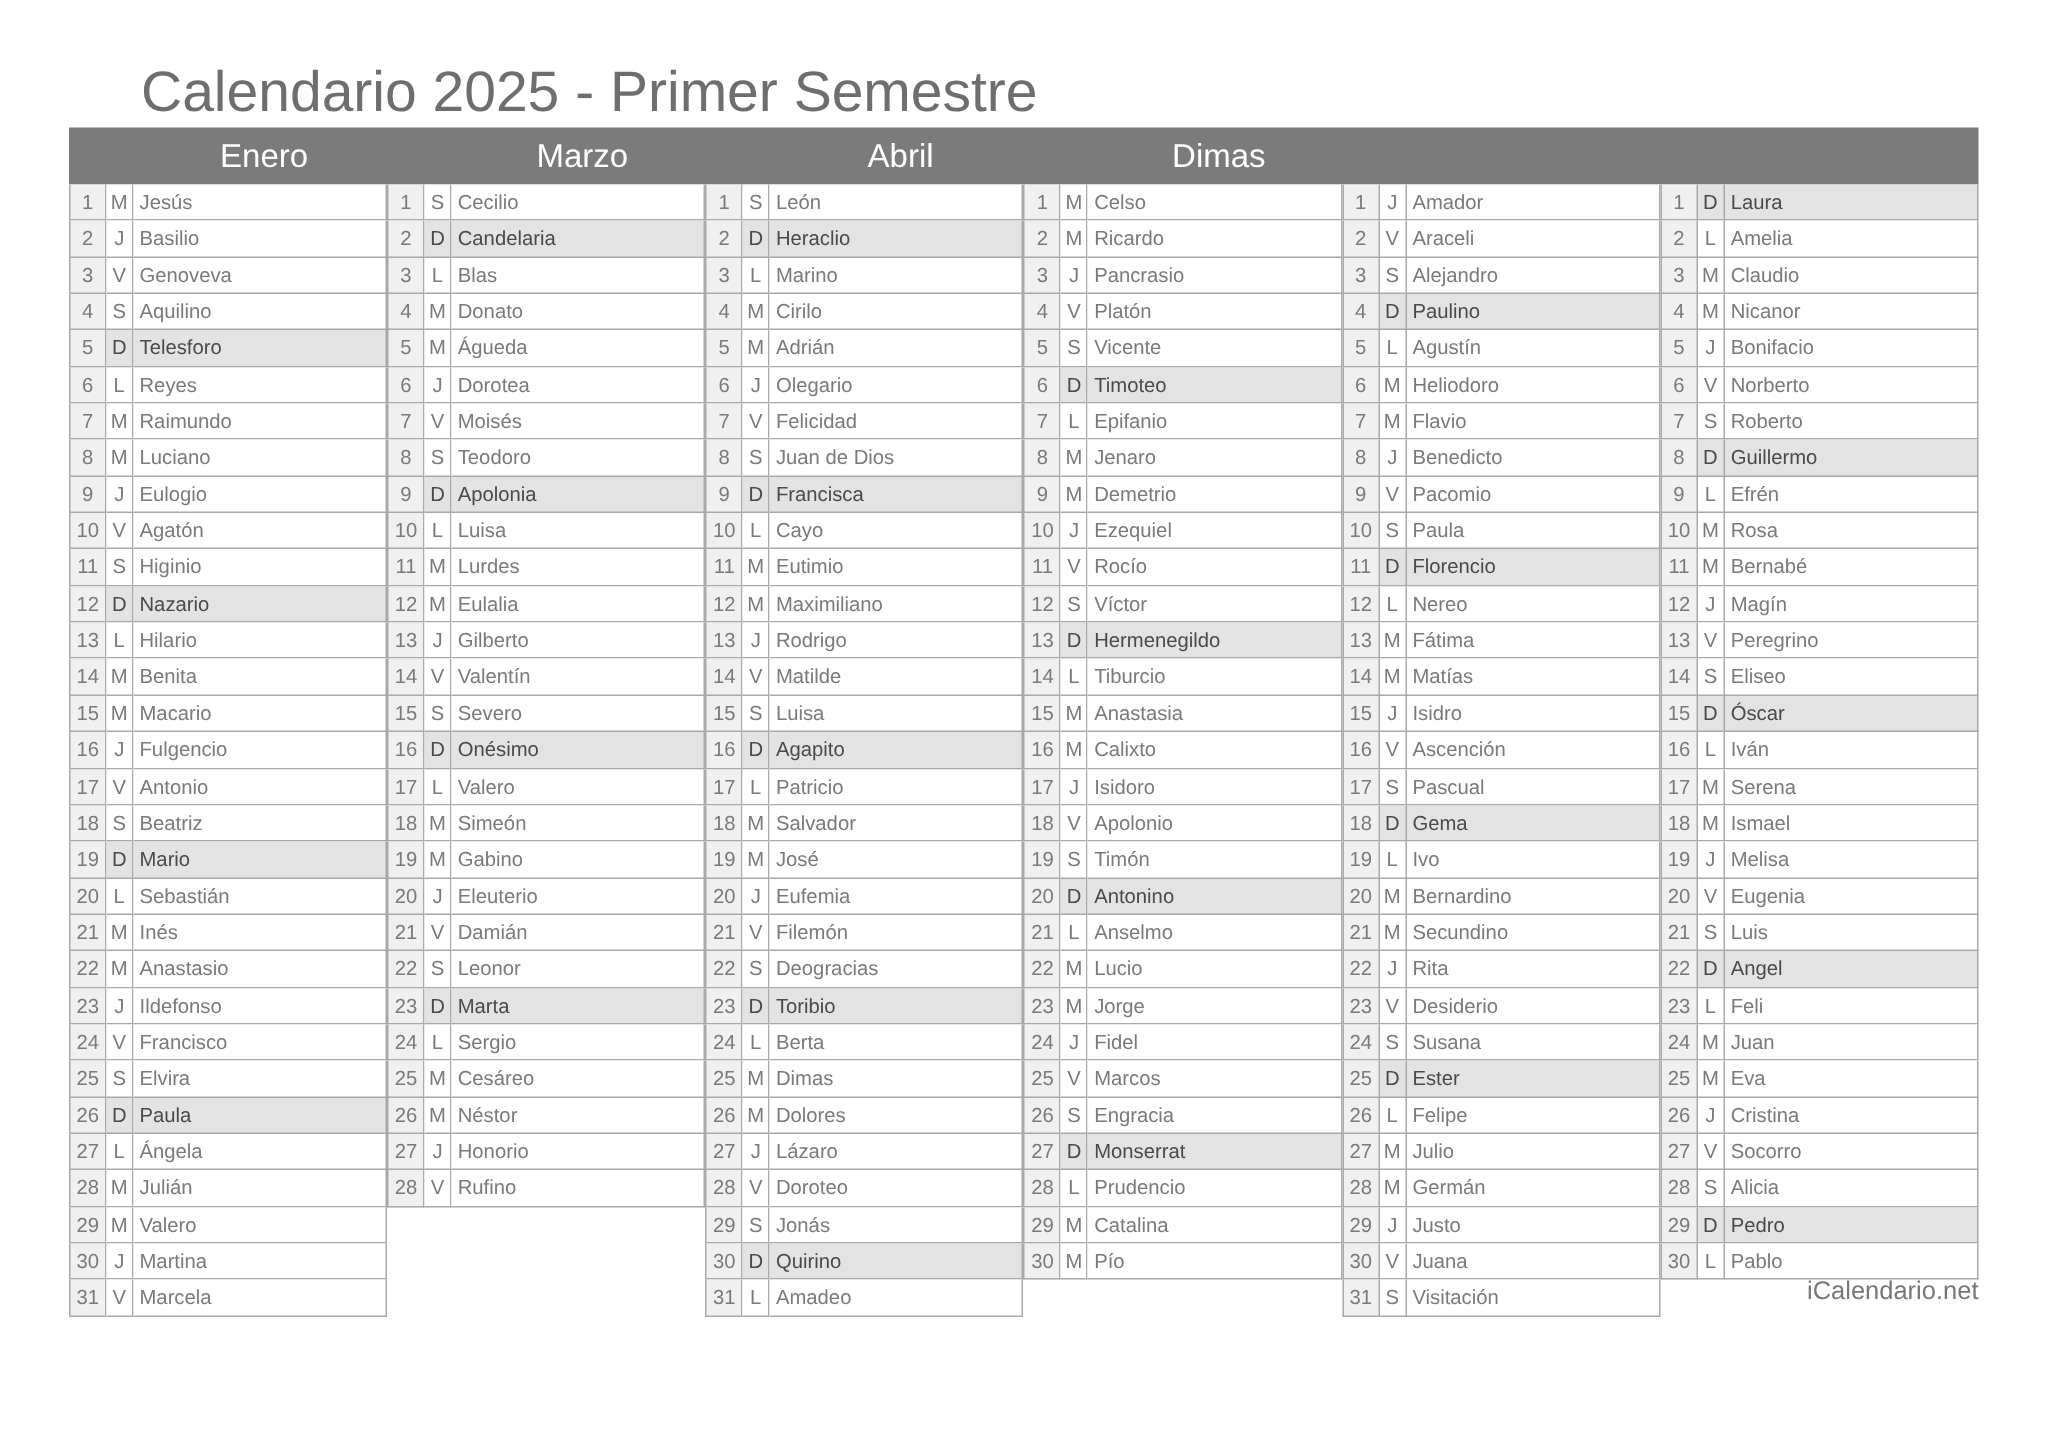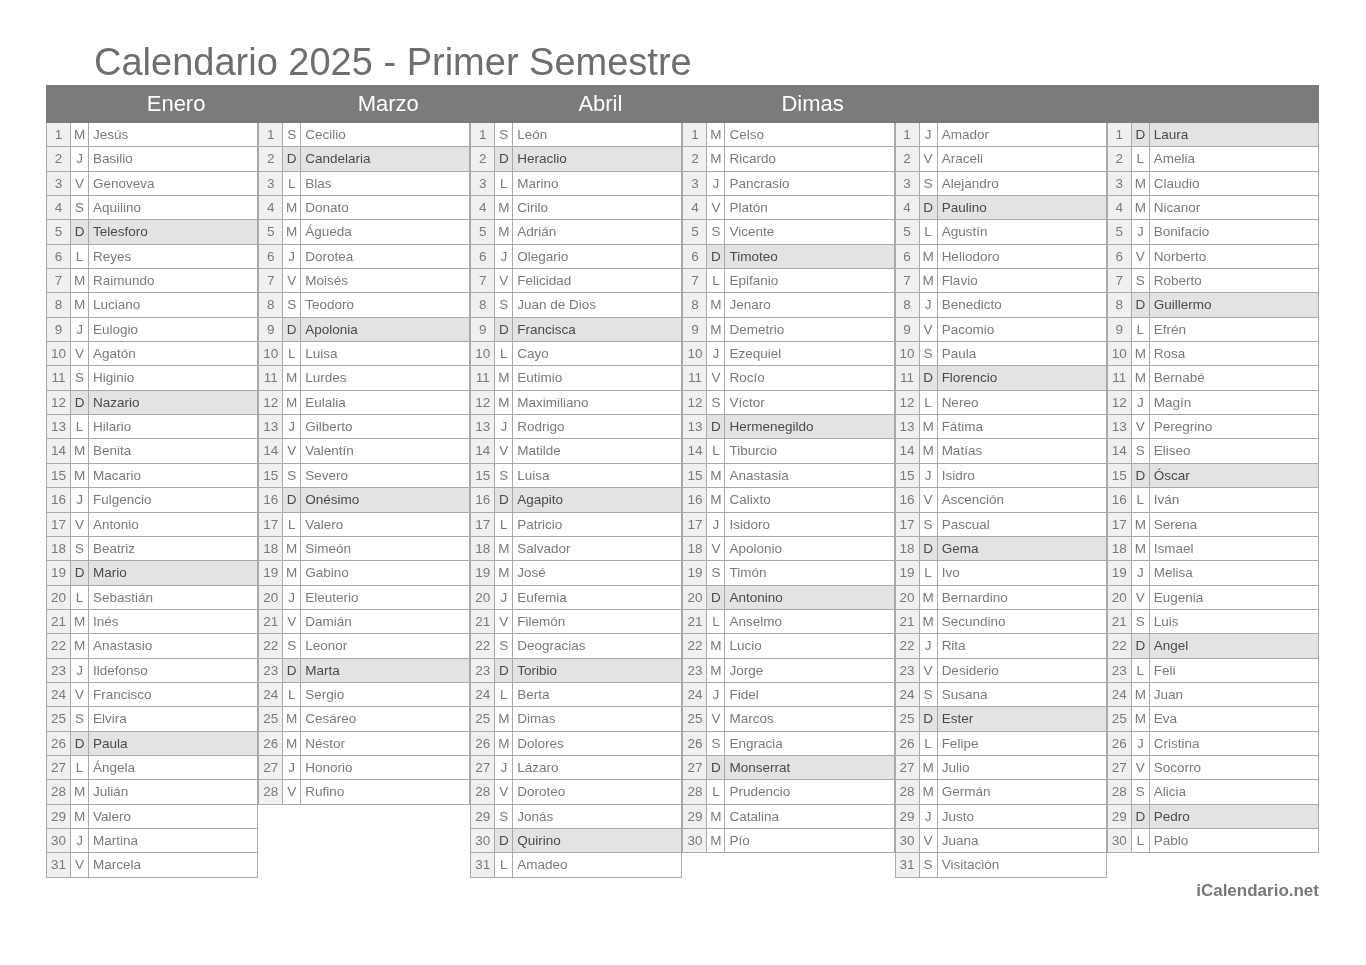--- a/index.html
+++ b/index.html
@@ -14,21 +14,21 @@
   .months { display: flex; align-items: flex-start; }
   .month { width: 212.17px; box-sizing: border-box; }
   .row { display: flex; height: 24.35px; box-sizing: border-box; font-size: 13.5px;
          color: #7a7a7a; line-height: 23px; }
   .cell { box-sizing: border-box; border-right: 1px solid #a9a9a9; border-bottom: 1px solid #a9a9a9; }
   .month .row .num { width: 25px; text-align: center; background: #f0f0f0; border-left: 1px solid #a9a9a9; }
   .month .row .wd { width: 18px; text-align: center; background: #ffffff; }
   .month .row .name { flex: 1; padding-left: 4px; background: #ffffff; white-space: nowrap; overflow: hidden; }
   .month .row.sunday .wd, .month .row.sunday .name { background: #e3e3e3; color: #4a4a4a; }
   .month .row.sunday .num { color: #7a7a7a; }
-  .footer { position: absolute; right: 47px; top: 881px; font-size: 17px; color: #777777; font-weight: bold; }
+  .footer { position: absolute; right: 47px; top: 851px; font-size: 17px; color: #777777; }
 </style>
 </head>
 <body>
 
 <div class="title">Calendario 2025 - Primer Semestre</div>
 
 <div class="calendar">
   <div class="header-band">
     <div class="month-head">Enero</div>
     <div class="month-head">Marzo</div>

